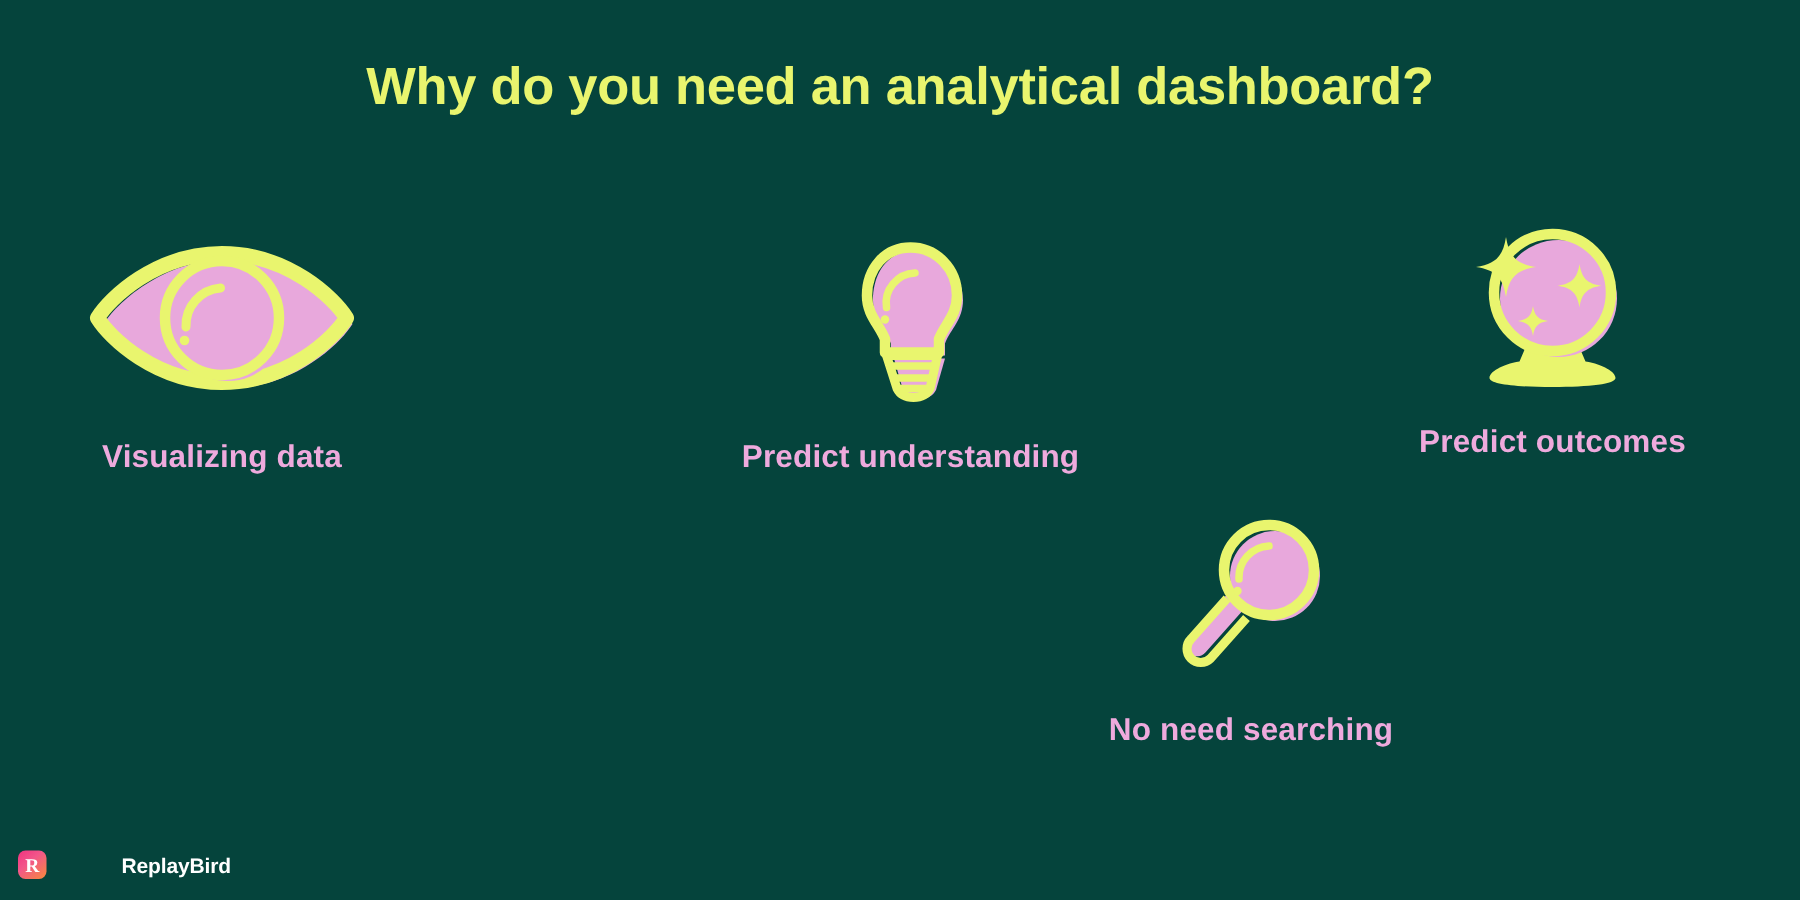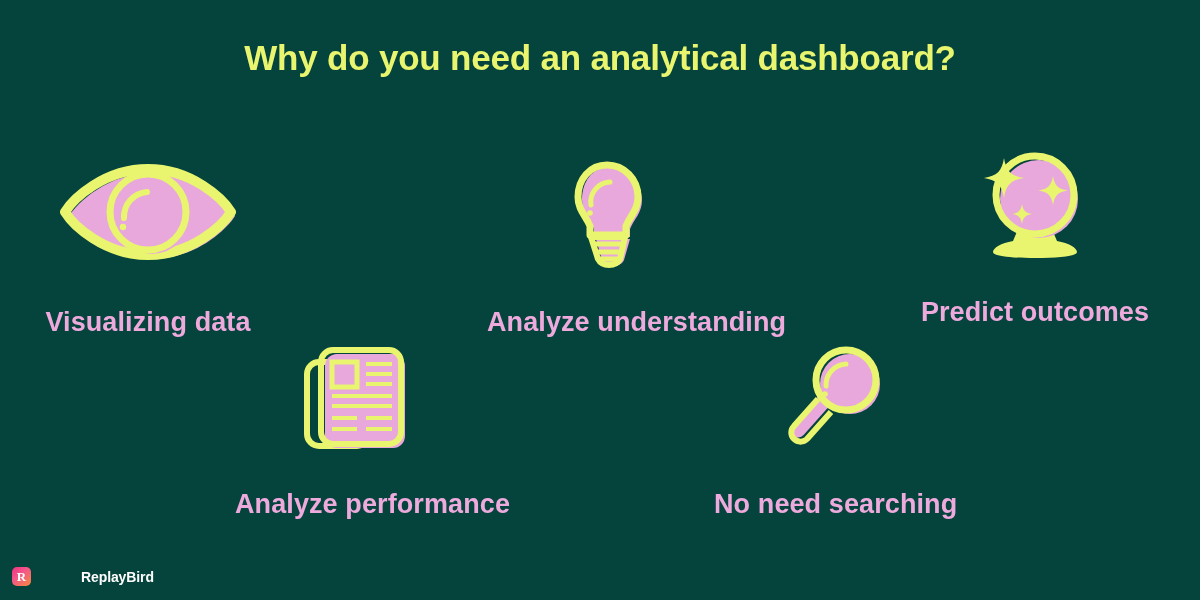--- a/index.html
+++ b/index.html
@@ -44,22 +44,22 @@
   }
 
   .item .icon-wrap {
     height: 120px;
     display: flex;
     align-items: center;
     justify-content: center;
   }
 
   .item .caption {
-    margin-top: 32px;
-    font-size: 27px;
+    margin-top: 18px;
+    font-size: 21px;
     font-weight: bold;
     color: #eeaadd;
     white-space: nowrap;
     letter-spacing: 0.1px;
   }
 
   
   #item-visualizing   { left: 28px;  top: 155px; width: 240px; }
   #item-understanding { left: 487px; top: 155px; width: 240px; }
   #item-predict       { left: 915px; top: 145px; width: 240px; }
@@ -141,21 +141,21 @@
         <path d="M27 78 L61 78 L56 100 C54 104 50 106 45 106 C40 106 36 104 34 100 Z" fill="none" stroke="#E9F56E" stroke-width="6" stroke-linejoin="round"></path>
 
         <line x1="29" y1="85" x2="59" y2="85" stroke="#E9F56E" stroke-width="5"></line>
         <line x1="31" y1="93" x2="57" y2="93" stroke="#E9F56E" stroke-width="5"></line>
         <line x1="34" y1="100" x2="54" y2="100" stroke="#E9F56E" stroke-width="5"></line>
 
         <path d="M27 46 A20 20 0 0 1 46 23" fill="none" stroke="#E9F56E" stroke-width="5" stroke-linecap="round"></path>
         <circle cx="26" cy="54" r="2.8" fill="#E9F56E"></circle>
       </svg>
     </div>
-    <div class="caption">Analyze understanding</div>
+    <div class="caption">Predict understanding</div>
   </div>
 
   <div class="item" id="item-predict">
     <div class="icon-wrap">
       <svg width="120" height="112" viewBox="0 0 120 112">
 
         <path d="M44 78 L76 78 L82 92 C94 94 102 99 102 103 C102 107 85 109 60 109 C35 109 18 107 18 103 C18 99 26 94 38 92 Z" fill="#E9F56E"></path>
 
         <circle cx="64" cy="50" r="39" fill="#E8A8DC"></circle>
 
@@ -164,48 +164,20 @@
         <path d="M29 9 C31 22 36 27 49 29 C36 31 31 36 29 49 C27 36 22 31 9 29 C22 27 27 22 29 9 Z" fill="#E9F56E"></path>
 
         <path d="M78 27 C79.5 36.5 83 40 92.5 41.5 C83 43 79.5 46.5 78 56 C76.5 46.5 73 43 63.5 41.5 C73 40 76.5 36.5 78 27 Z" fill="#E9F56E"></path>
 
         <path d="M47 55 C48 61.5 50.5 64 57 65 C50.5 66 48 68.5 47 75 C46 68.5 43.5 66 37 65 C43.5 64 46 61.5 47 55 Z" fill="#E9F56E"></path>
       </svg>
     </div>
     <div class="caption">Predict outcomes</div>
   </div>
 
-  <div class="item" id="item-analyze">
-    <div class="icon-wrap">
-      <svg width="120" height="115" viewBox="0 0 120 115">
-
-        <rect x="12" y="22" width="62" height="84" rx="12" ry="12" fill="none" stroke="#E9F56E" stroke-width="6"></rect>
-
-        <rect x="30" y="14" width="80" height="94" rx="12" ry="12" fill="#E8A8DC"></rect>
-
-        <rect x="26" y="10" width="80" height="94" rx="12" ry="12" fill="none" stroke="#E9F56E" stroke-width="6"></rect>
-
-        <rect x="37" y="22" width="25" height="25" fill="none" stroke="#E9F56E" stroke-width="5"></rect>
-
-        <line x1="71" y1="24" x2="97" y2="24" stroke="#E9F56E" stroke-width="4"></line>
-        <line x1="71" y1="34" x2="97" y2="34" stroke="#E9F56E" stroke-width="4"></line>
-        <line x1="71" y1="44" x2="97" y2="44" stroke="#E9F56E" stroke-width="4"></line>
-
-        <line x1="37" y1="56" x2="97" y2="56" stroke="#E9F56E" stroke-width="4"></line>
-        <line x1="37" y1="66" x2="97" y2="66" stroke="#E9F56E" stroke-width="4"></line>
-
-        <line x1="37" y1="78" x2="62" y2="78" stroke="#E9F56E" stroke-width="4"></line>
-        <line x1="71" y1="78" x2="97" y2="78" stroke="#E9F56E" stroke-width="4"></line>
-
-        <line x1="37" y1="89" x2="62" y2="89" stroke="#E9F56E" stroke-width="4"></line>
-        <line x1="71" y1="89" x2="97" y2="89" stroke="#E9F56E" stroke-width="4"></line>
-      </svg>
-    </div>
-    <div class="caption">Analyze performance</div>
-  </div>
 
   <div class="item" id="item-search">
     <div class="icon-wrap">
       <svg width="112" height="112" viewBox="0 0 112 112">
 
         <line x1="44" y1="62" x2="20" y2="89" stroke="#E8A8DC" stroke-width="15" stroke-linecap="round"></line>
 
         <path d="M40 58 L16 85 A9 9 0 0 0 29 98 L53 71" fill="none" stroke="#E9F56E" stroke-width="6" stroke-linejoin="round"></path>
 
         <circle cx="72" cy="43" r="30" fill="#E8A8DC"></circle>

